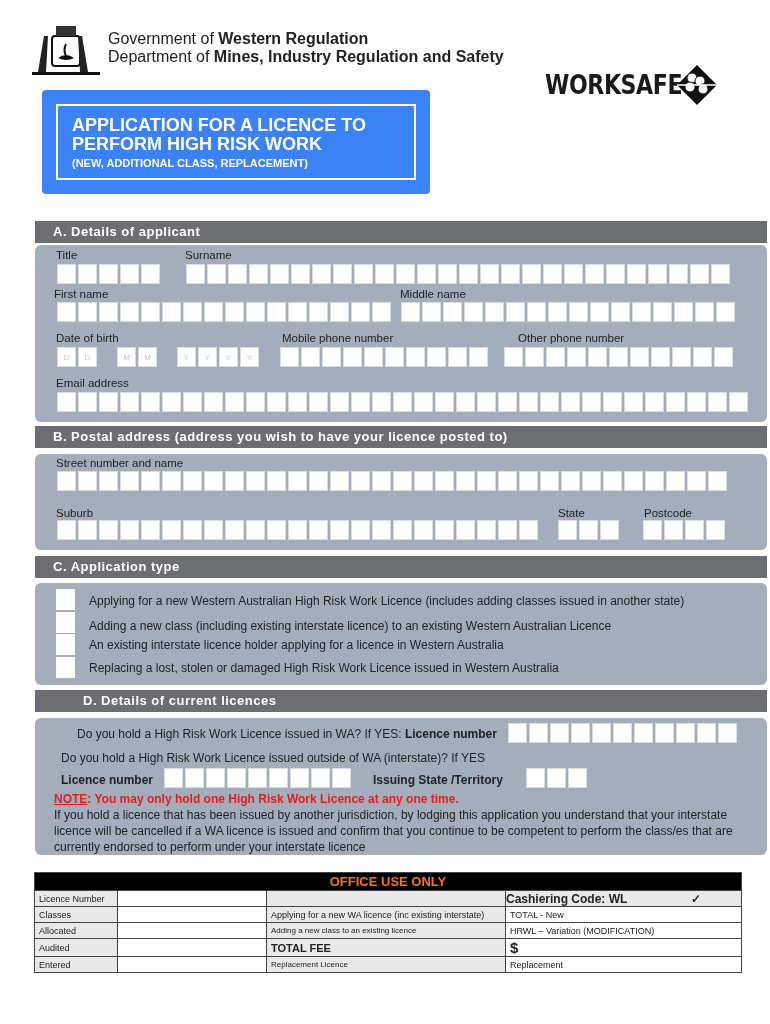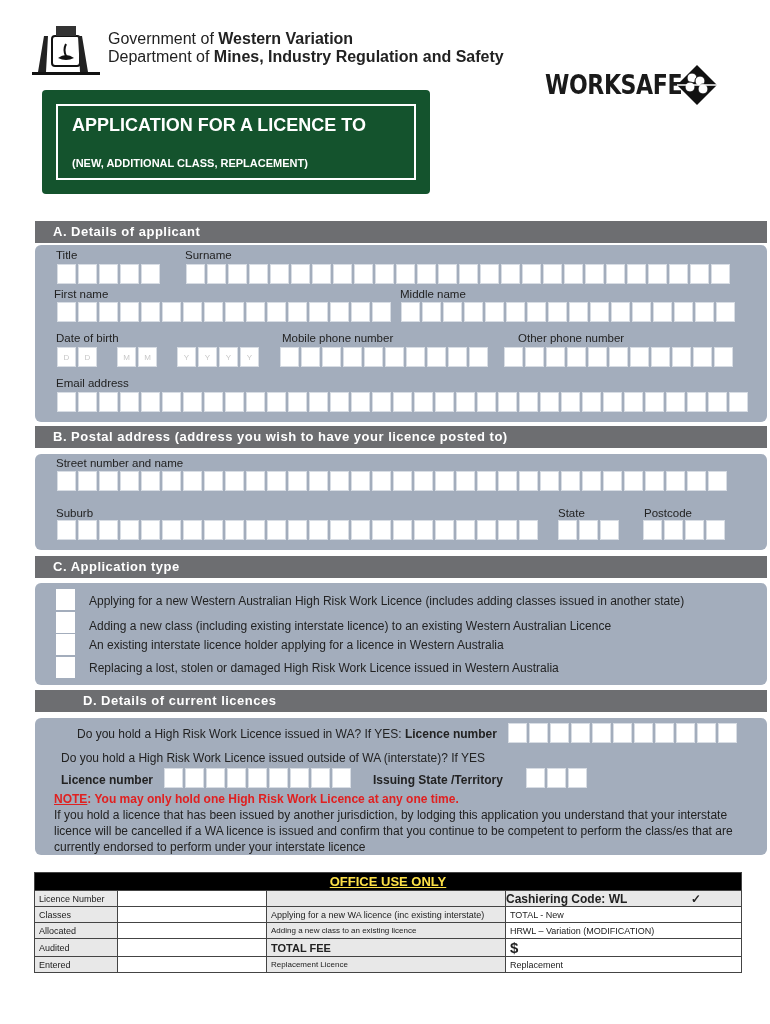--- a/index.html
+++ b/index.html
@@ -5,68 +5,69 @@
   html, body { margin:0; padding:0; background:#ffffff; }
   body { width:770px; height:1024px; position:relative; font-family:"Liberation Sans", sans-serif; color:#222; overflow:hidden; }
   .abs { position:absolute; }
   
   .crest { left:30px; top:22px; width:72px; height:56px; }
   .gov-line1 { left:108px; top:30px; font-size:16px; color:#222; }
   .gov-line2 { left:108px; top:48px; font-size:16px; color:#222; }
   .gov-line1 b, .gov-line2 b { font-weight:bold; }
   .worksafe { left:545px; top:70px; font-size:26px; font-weight:bold; letter-spacing:-0.5px; color:#1a1a1a; font-family:"DejaVu Sans", sans-serif; transform:scaleX(0.85); transform-origin:left top; }
   .ws-logo { left:676px; top:64px; width:42px; height:42px; }
-  .title-box { left:42px; top:90px; width:388px; height:104px; background:#14532d; border-radius:4px; }
+  .title-box { left:42px; top:90px; width:388px; height:104px; background:#3b82f6; border-radius:4px; }
   .title-inner { position:absolute; left:14px; top:14px; width:356px; height:72px; border:2px solid #fff; }
   .title-l1 { position:absolute; left:14px; top:10px; color:#fff; font-weight:bold; font-size:18px; line-height:19px; }
   .title-l3 { position:absolute; left:14px; top:51px; color:#fff; font-weight:bold; font-size:11px; }
   
   .sec-head { left:35px; width:732px; height:22px; background:#6d6e71; color:#fff; font-weight:bold; font-size:13px; letter-spacing:0.5px; line-height:22px; padding-left:18px; box-sizing:border-box; }
   .sec-body { left:35px; width:732px; background:#a3adbc; border-radius:6px; }
   .lbl { font-size:11.5px; color:#222; }
   .boxes { display:flex; gap:2px; }
   .box { width:19px; height:20px; background:#fff; border:1px solid #d8dde4; box-sizing:border-box; font-size:8px; color:#c8c8c8; text-align:center; line-height:20px; }
   .cbox { width:19px; height:21px; background:#fff; }
   .opt-text { font-size:12px; color:#222; }
   .note { color:#e02020; font-weight:bold; font-size:12px; }
   .note u { text-decoration:underline; }
   .para { font-size:12px; color:#222; line-height:16px; width:680px; }
   
   .office { left:34px; top:872px; width:708px; border-collapse:collapse; font-size:9px; }
   .office td { border:1px solid #444; height:15px; padding:0 4px; }
-  .office .hdr td { background:#000; color:#fde047; font-weight:bold; font-size:13px; text-align:center; height:17px;text-decoration:underline; }
+  .office .hdr td { background:#000; color:#f97316; font-weight:bold; font-size:13px; text-align:center; height:17px; }
   .gray { background:#e8e8e8; }
 </style>
 </head>
 <body>
 
 <svg class="abs crest" viewBox="0 0 72 56">
   <rect x="22" y="14" width="28" height="30" rx="3" fill="#fff" stroke="#111" stroke-width="2"></rect>
   <path d="M28 36 q8 -6 16 0 q-8 4 -16 0z" fill="#111"></path>
   <path d="M36 22 q-3 6 0 12" stroke="#111" stroke-width="2" fill="none"></path>
   <rect x="26" y="4" width="20" height="10" fill="#333"></rect>
   <path d="M8 50 l6 -36 l4 0 l-2 36z M58 50 l-6 -36 l-4 0 l2 36z" fill="#222"></path>
   <rect x="2" y="50" width="68" height="3" fill="#111"></rect>
 </svg>
-<div class="abs gov-line1"><span>Government of </span><b>Western Variation</b></div>
+<div class="abs gov-line1"><span>Government of </span><b>Western Regulation</b></div>
 <div class="abs gov-line2"><span>Department of </span><b>Mines, Industry Regulation and Safety</b></div>
 <div class="abs worksafe">WORKSAFE</div>
 <svg class="abs ws-logo" viewBox="0 0 42 42">
   <polygon points="21,1 41,21 21,41 1,21" fill="#111"></polygon>
   <circle cx="16" cy="14" r="5" fill="#fff" stroke="#111"></circle>
   <circle cx="24" cy="17" r="5" fill="#fff" stroke="#111"></circle>
   <circle cx="14" cy="23" r="5" fill="#fff" stroke="#111"></circle>
   <circle cx="27" cy="25" r="5" fill="#fff" stroke="#111"></circle>
   <line x1="1" y1="21" x2="41" y2="21" stroke="#fff" stroke-width="1.5"></line>
 </svg>
 
 <div class="abs title-box">
   <div class="title-inner">
     <div class="title-l1">
         <div>APPLICATION FOR A LICENCE TO</div>
+        <div>PERFORM HIGH RISK WORK</div>
       </div>
     <div class="title-l3">(NEW, ADDITIONAL CLASS, REPLACEMENT)</div>
   </div>
 </div>
 
 <div class="abs sec-head" style="top:221px;">A. Details of applicant</div>
 <div class="abs sec-body" style="top:245px;height:177px;"></div>
 <div class="abs lbl" style="left:56px;top:249px;">Title</div>
 <div class="abs lbl" style="left:185px;top:249px;">Surname</div>
 <div class="abs boxes" style="left:57px;top:264px;">

